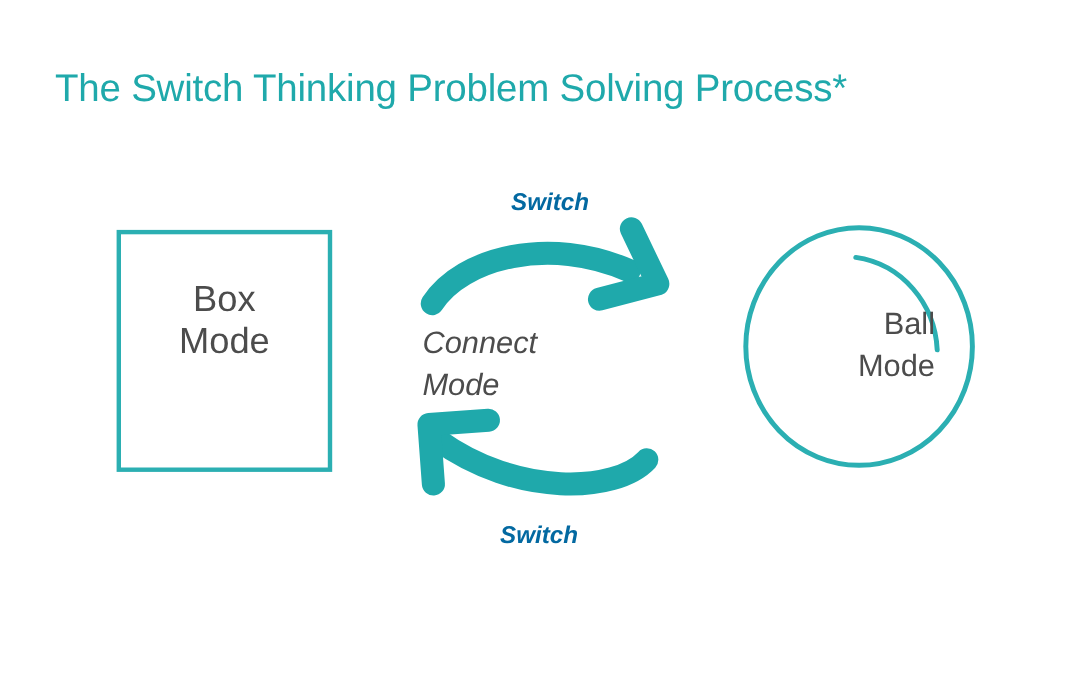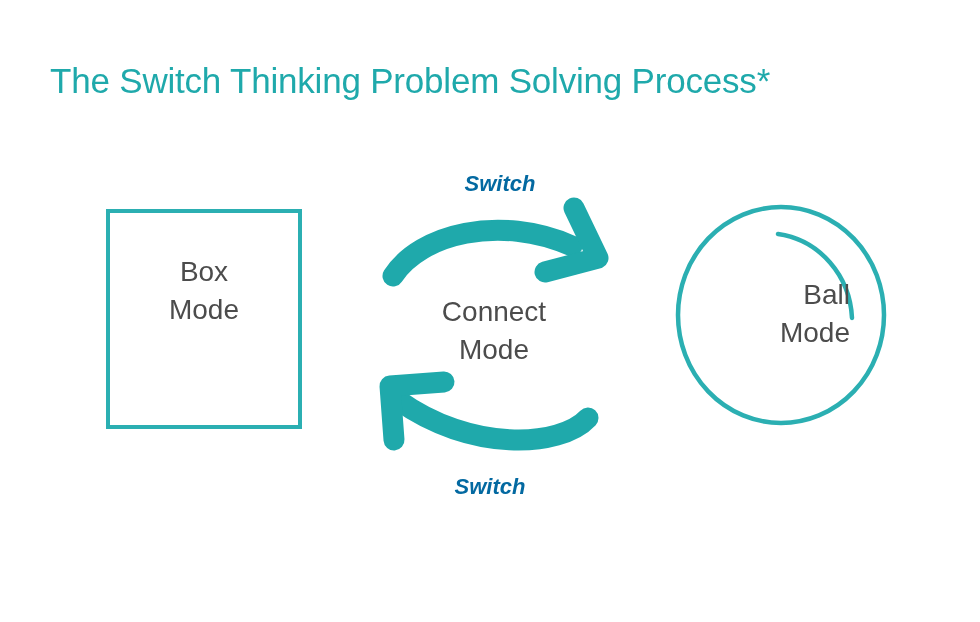--- a/index.html
+++ b/index.html
@@ -40,21 +40,21 @@
     border: 4px solid #2bafb2;
     box-sizing: border-box;
     background: transparent;
   }
   #box-mode-label {
     position: absolute;
     left: 106px;
     top: 253px;
     width: 196px;
     text-align: center;
-    font-size: 28px;
+    font-size: 33px;
     line-height: 38px;
     color: #4c4c4c;
     font-style: normal;
   }
 
   
   #ball-mode-svg {
     position: absolute;
     left: 668px;
     top: 196px;
@@ -97,27 +97,27 @@
   }
   #switch-bottom {
     left: 400px;
     top: 474px;
     width: 180px;
   }
 
   
   #connect-mode-label {
     position: absolute;
-    left: 396px;
+    left: 384px;
     top: 293px;
     width: 196px;
-    text-align: center;
     font-size: 28px;
     line-height: 38px;
     color: #4c4c4c;
+    font-style: italic;
   }
 
   
   #footnote {
     position: absolute;
     left: 106px;
     top: 587px;
     font-size: 21px;
     color: #4c4c4c;
     white-space: nowrap;

